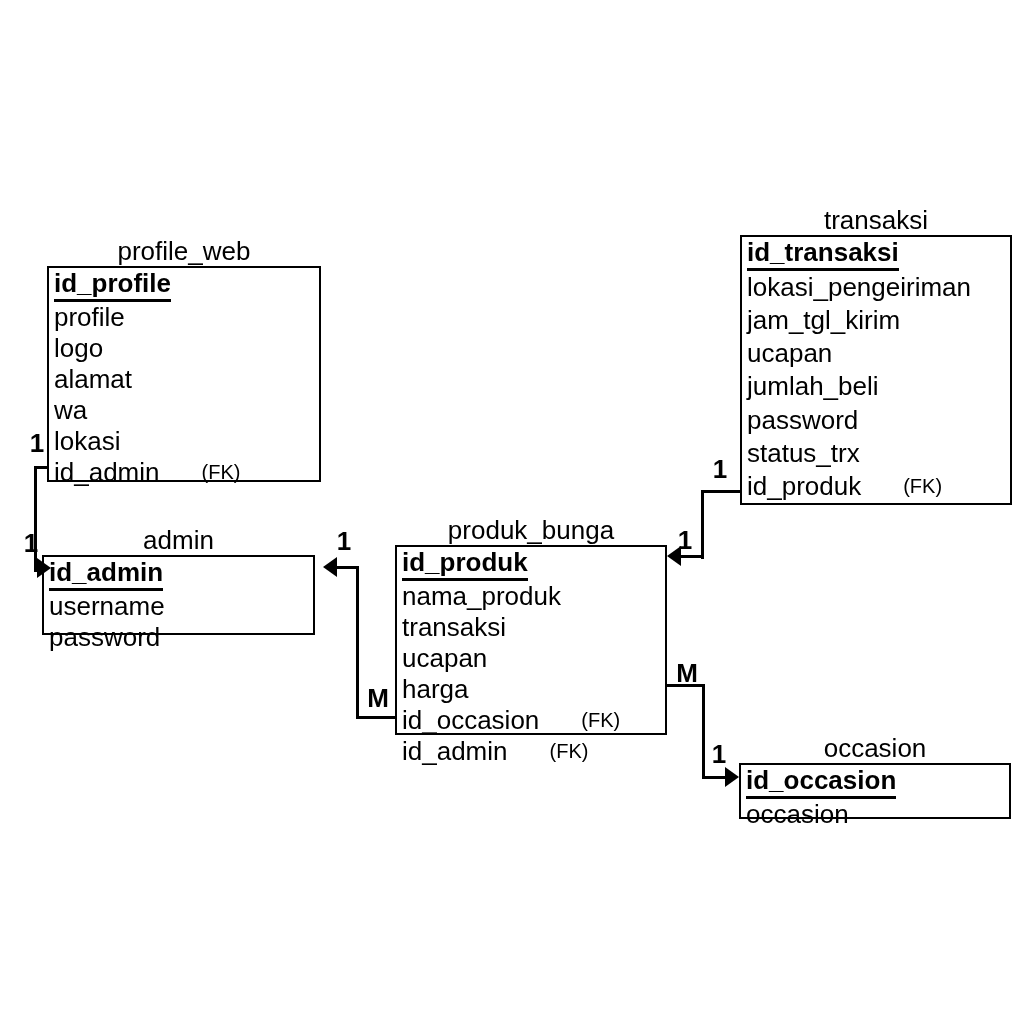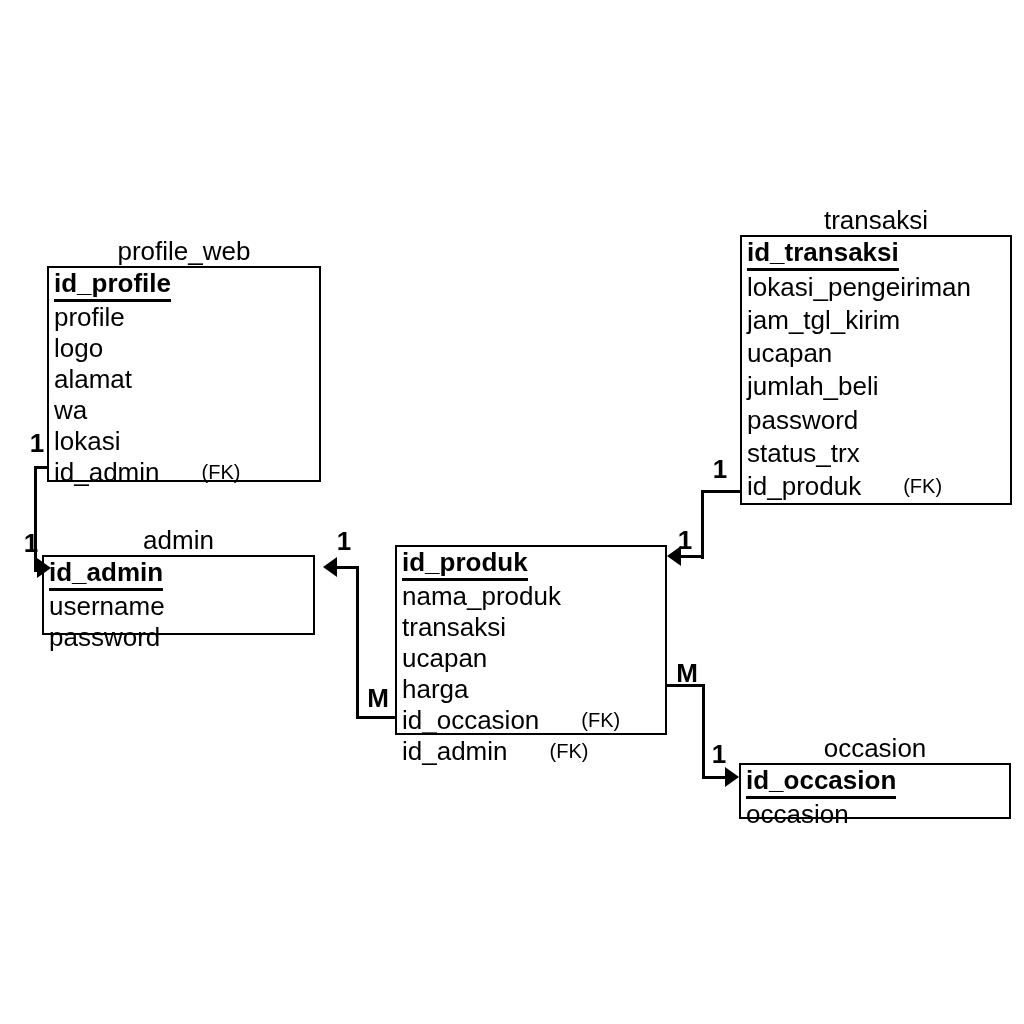--- a/index.html
+++ b/index.html
@@ -123,20 +123,21 @@
       <div class="row">
           <span class="fname">username</span>
         </div>
       <div class="row">
           <span class="fname">password</span>
         </div>
     </div>
   </div>
 
   <div class="entity" id="ent-produk">
+    <div class="entity-title">produk_bunga</div>
     <div class="entity-box">
       <div class="row pk">
           <span class="fname">id_produk</span>
         </div>
       <div class="row">
           <span class="fname">nama_produk</span>
         </div>
       <div class="row">
           <span class="fname">transaksi</span>
         </div>

